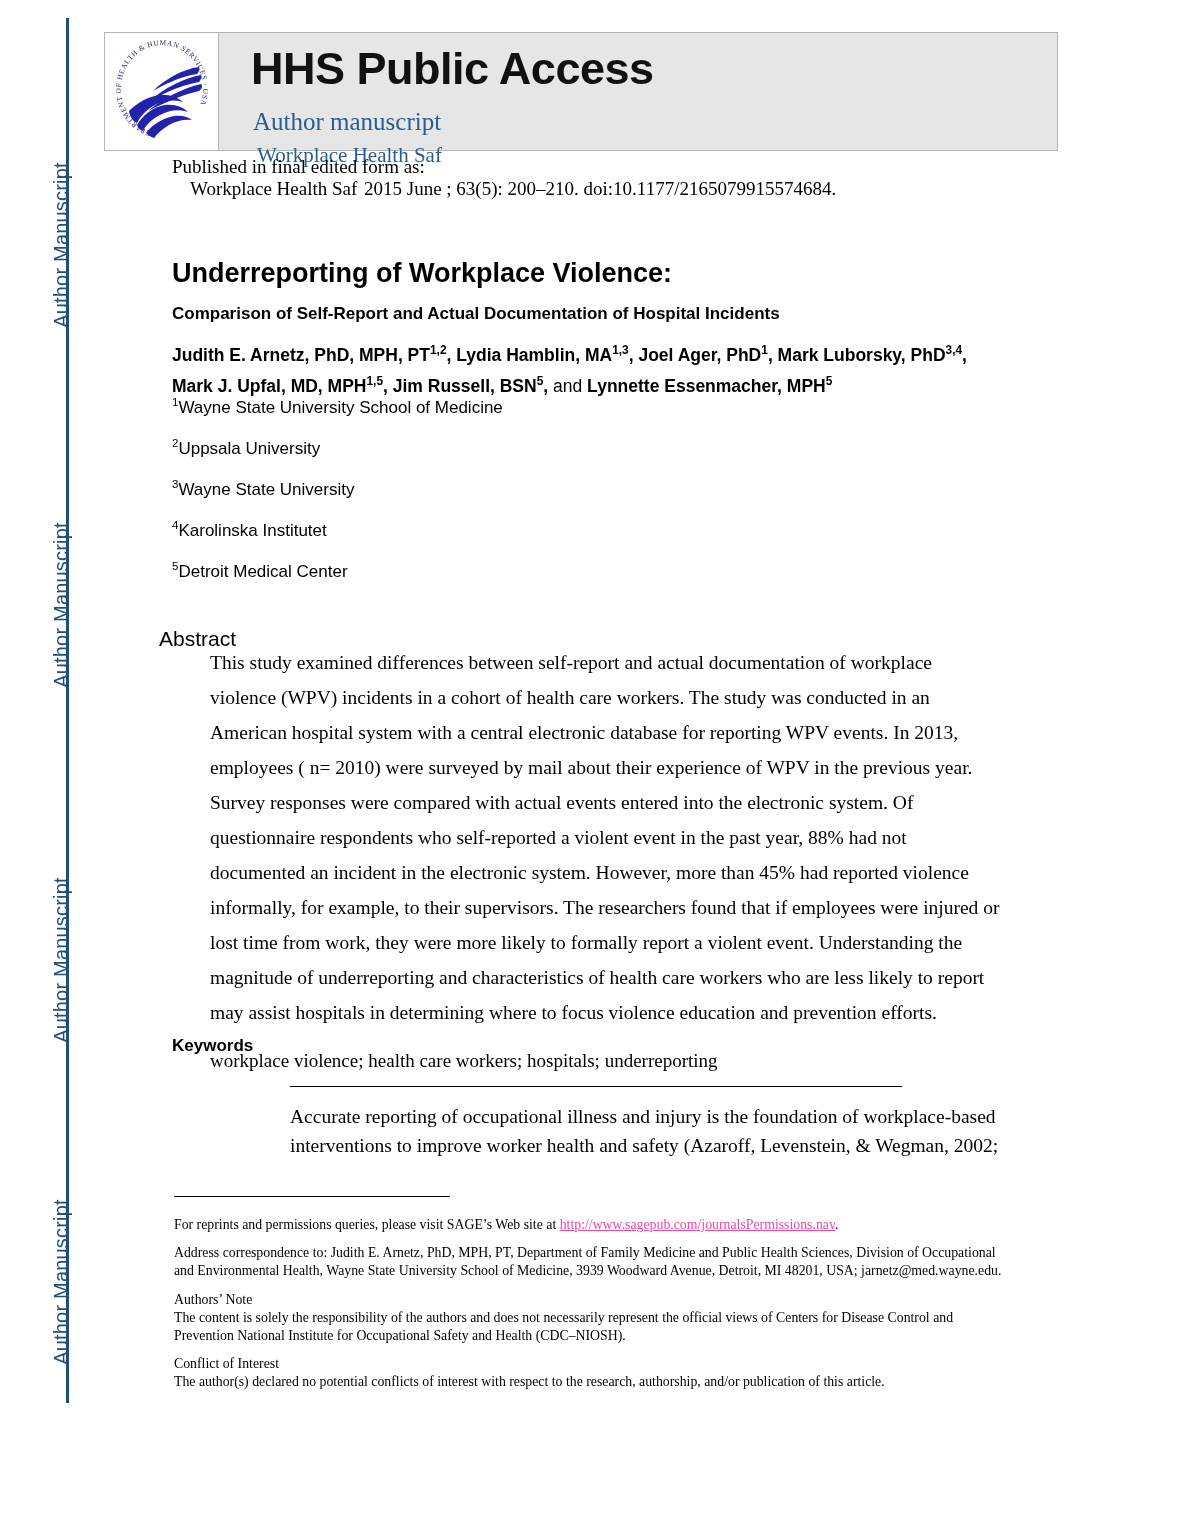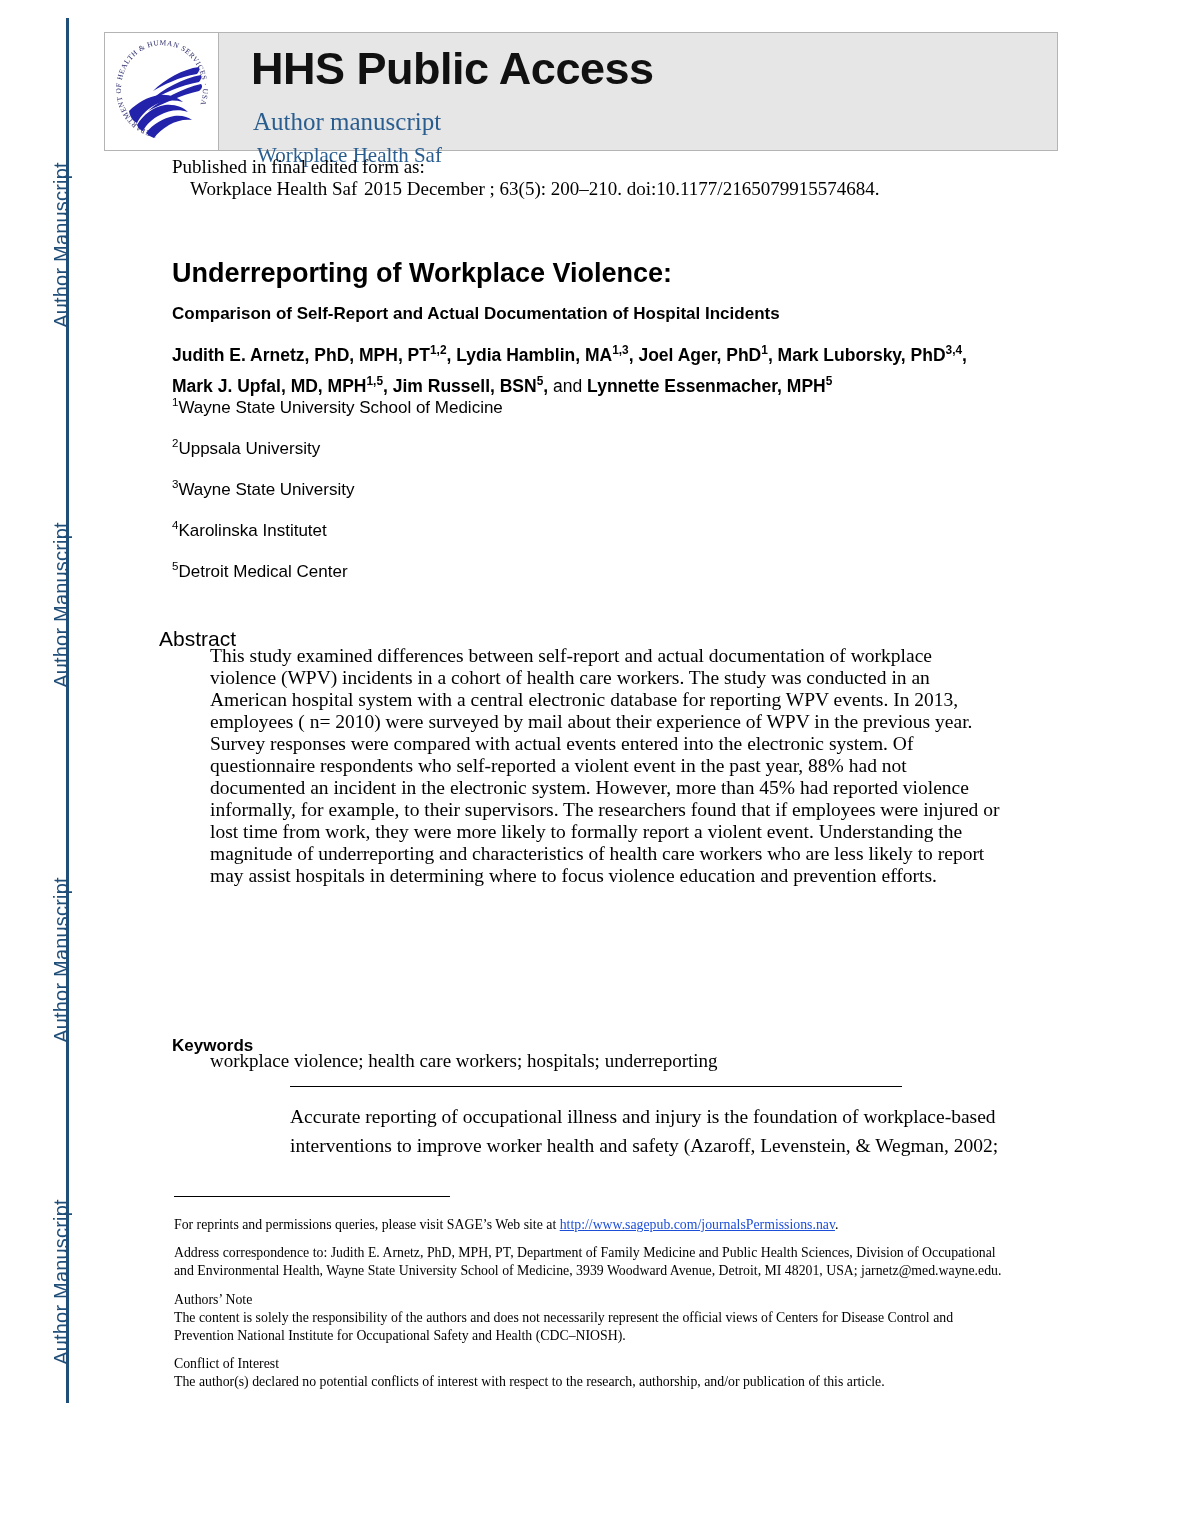--- a/index.html
+++ b/index.html
@@ -168,21 +168,21 @@
     font-family: "Liberation Sans", sans-serif;
     font-weight: normal;
     font-size: 21px;
   }
   #abstract-body {
     position: absolute;
     left: 210px;
     top: 645px;
     width: 790px;
     font-size: 19.5px;
-    line-height: 22px;
+    line-height: 35px;
     text-align: left;
   }
 
   
   #keywords-heading {
     position: absolute;
     left: 172px;
     top: 1019px;
     font-family: "Liberation Sans", sans-serif;
     font-weight: bold;
@@ -226,21 +226,21 @@
   #footnotes {
     position: absolute;
     left: 174px;
     top: 1216px;
     width: 830px;
     font-size: 13.8px;
     line-height: 18.2px;
   }
   #footnotes p { margin: 0 0 10px 0; }
   #footnotes p.tight { margin-bottom: 0; }
-  .fn-link { color: #1d4ed8; }
+  .fn-link { color: #ec4899; }
 </style>
 </head>
 <body>
 
 <div id="sidebar-rail"></div>
 <div class="sidebar-label" id="sb0">Author Manuscript</div>
 <div class="sidebar-label" id="sb1">Author Manuscript</div>
 <div class="sidebar-label" id="sb2">Author Manuscript</div>
 <div class="sidebar-label" id="sb3">Author Manuscript</div>
 
@@ -263,21 +263,21 @@
       </g>
     </svg>
   </div>
   <div id="hhs-title">HHS Public Access</div>
   <div id="hhs-subtitle">Author manuscript</div>
   <div class="banner-line3" id="banner-journal">Workplace Health Saf</div>
 </div>
 
 <div id="pub-line1">Published in final edited form as:</div>
 <div class="pub-line2" id="pub-journal">Workplace Health Saf</div>
-<div class="pub-line2" id="pub-citation">2015 December ; 63(5): 200–210. doi:10.1177/2165079915574684.</div>
+<div class="pub-line2" id="pub-citation">2015 June ; 63(5): 200–210. doi:10.1177/2165079915574684.</div>
 
 <h1 id="article-title">Underreporting of Workplace Violence:</h1>
 <h2 id="article-subtitle">Comparison of Self-Report and Actual Documentation of Hospital Incidents</h2>
 <div id="authors">Judith E. Arnetz, PhD, MPH, PT<sup>1,2</sup>, Lydia Hamblin, MA<sup>1,3</sup>, Joel Ager, PhD<sup>1</sup>, Mark Luborsky, PhD<sup>3,4</sup>, Mark J. Upfal, MD, MPH<sup>1,5</sup>, Jim Russell, BSN<sup>5</sup>, <span class="norm">and</span> Lynnette Essenmacher, MPH<sup>5</sup></div>
 
 <div id="affiliations">
   <div class="affil"><sup>1</sup><span>Wayne State University School of Medicine</span></div>
   <div class="affil"><sup>2</sup><span>Uppsala University</span></div>
   <div class="affil"><sup>3</sup><span>Wayne State University</span></div>
   <div class="affil"><sup>4</sup><span>Karolinska Institutet</span></div>

